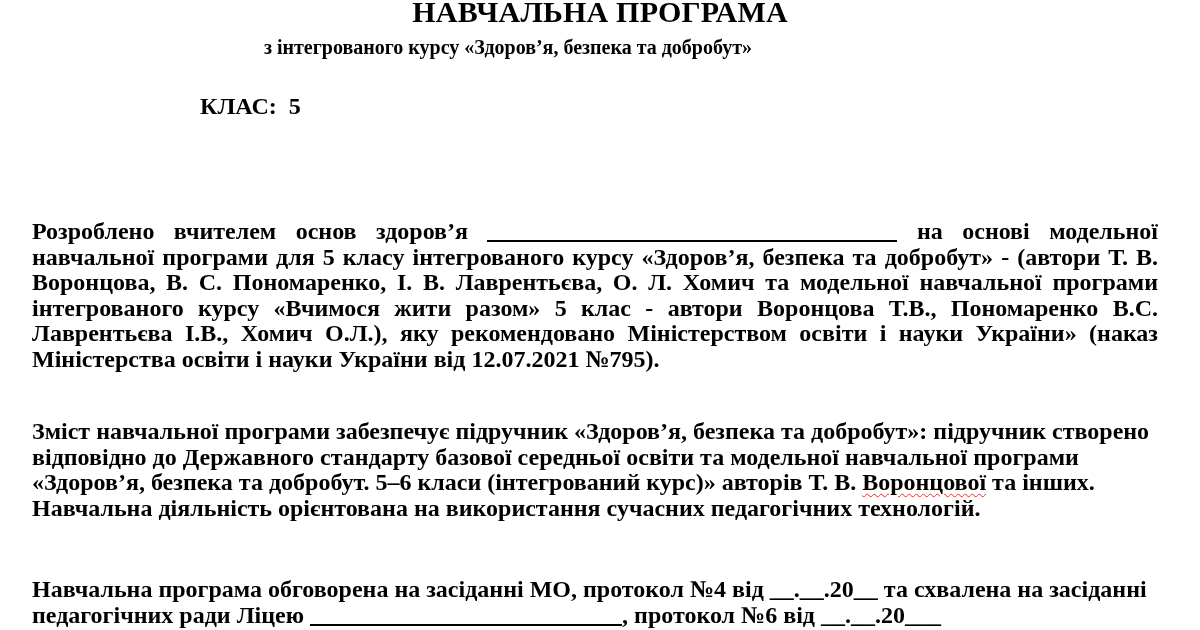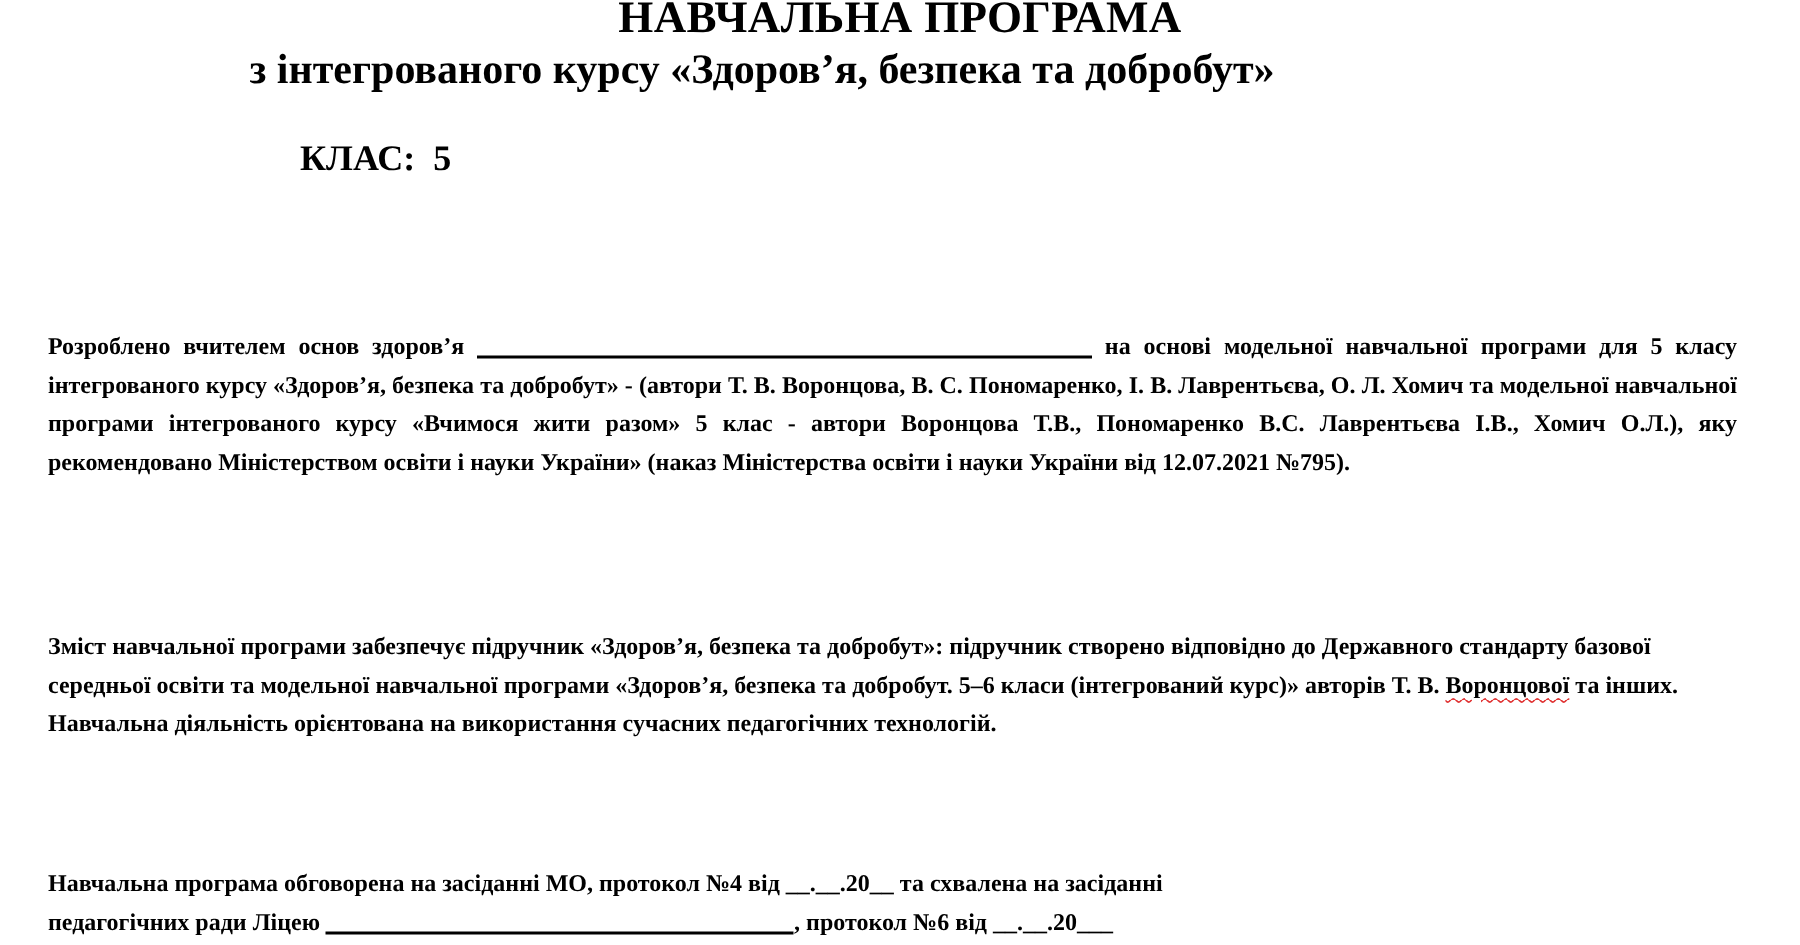--- a/index.html
+++ b/index.html
@@ -7,29 +7,29 @@
     width: 1200px; height: 630px; overflow: hidden; background: #ffffff;
     font-family: "Liberation Serif", serif; color: #000; font-weight: bold;
     position: relative;
   }
   .title {
     position: absolute; left: 0; width: 1200px; text-align: center;
     top: -6px; font-size: 30px; line-height: 36px; letter-spacing: 0.2px;
   }
   .subtitle {
     position: absolute; left: 0; width: 1016px; text-align: center;
-    top: 32px; font-size: 28px; line-height: 30px;
+    top: 32px; font-size: 20px; line-height: 30px;
   }
   .meta {
     position: absolute; left: 200px; top: 94px; font-size: 24px; line-height: 25px;
   }
   .meta div { white-space: nowrap; }
   .spell { text-decoration: underline wavy #e03030; text-decoration-thickness: 1px; text-underline-offset: 3px; }
   .para {
-    position: absolute; left: 32px; width: 1126px; font-size: 16px; line-height: 25.5px;
+    position: absolute; left: 32px; width: 1126px; font-size: 24px; line-height: 25.5px;
   }
   .justify { text-align: justify; text-align-last: left; }
   .p1 { top: 219px; }
   .p2 { top: 419px; }
   .p3 { top: 577px; }
   .blank { display: inline-block; border-bottom: 2px solid #000; height: 18px; vertical-align: baseline; margin-bottom: -3px; }
   .b1 { width: 410px; }
   .b2 { width: 312px; }
 </style>
 </head>

